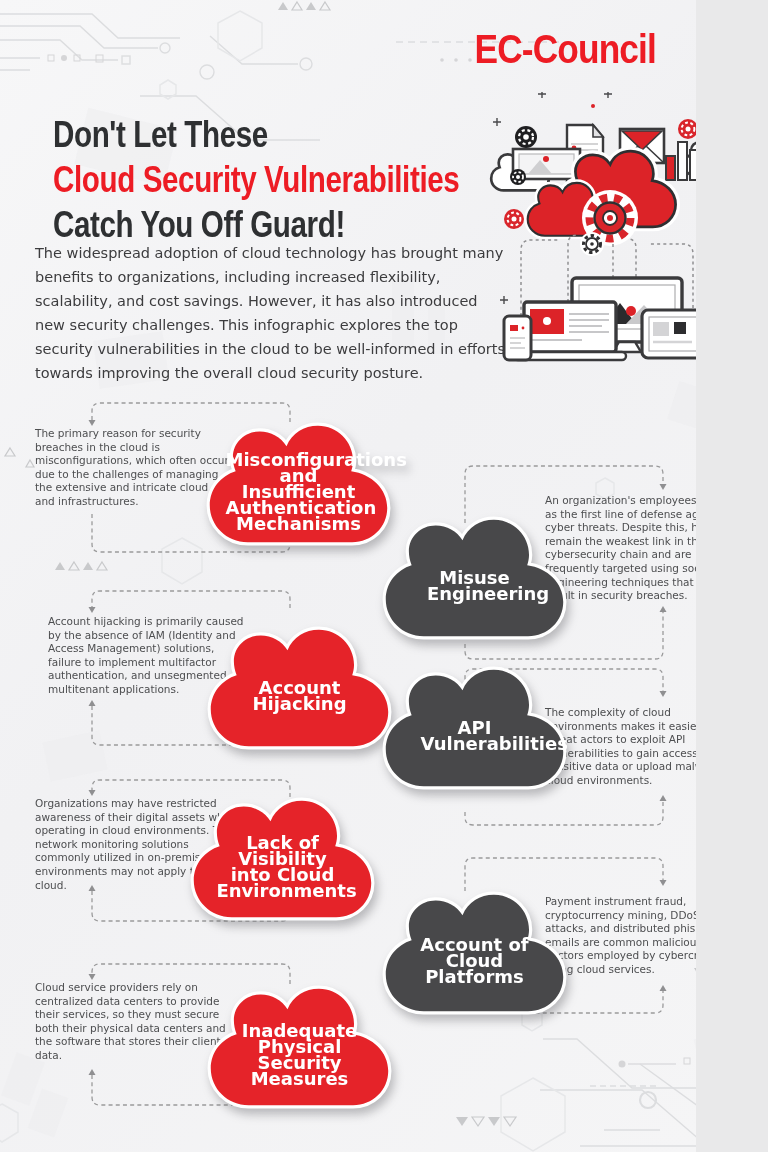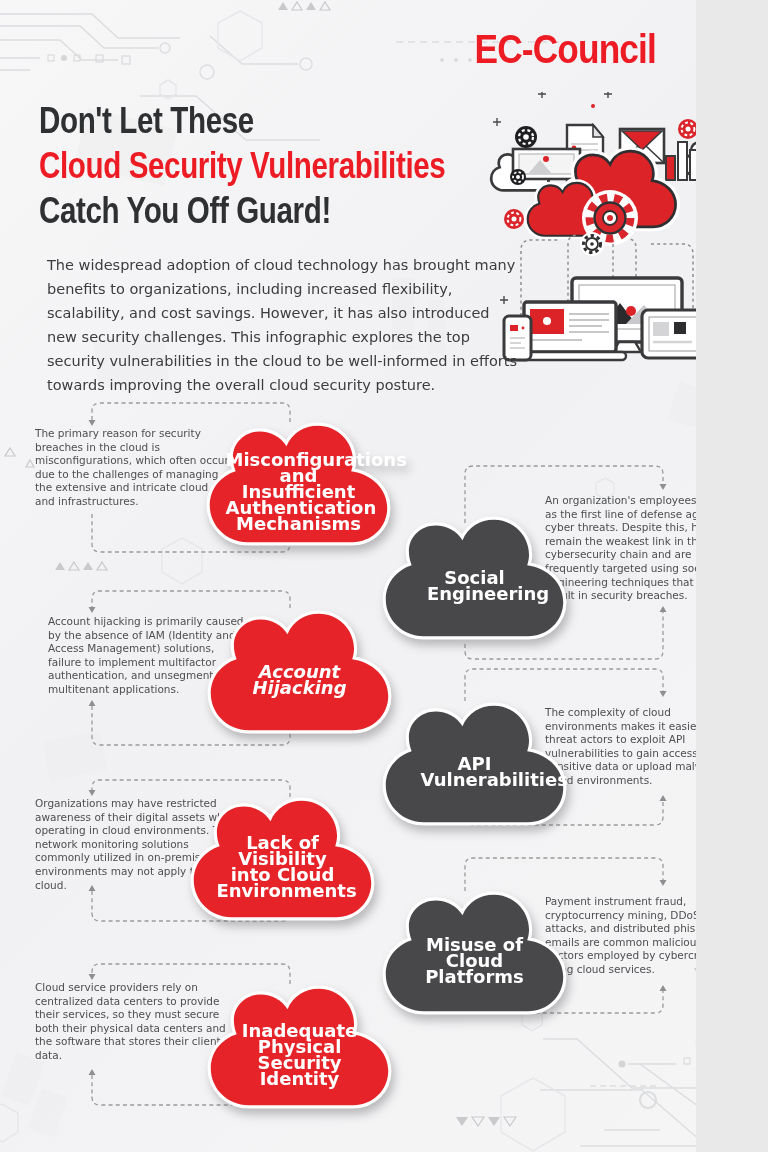--- a/index.html
+++ b/index.html
@@ -8,28 +8,28 @@
         font-family:"DejaVu Sans",sans-serif;}
   svg{display:block;}
   .bg,.connectors{position:absolute;left:0;top:0;pointer-events:none;}
   .connectors{z-index:2;}
   .bg{z-index:1;}
 
   .logo{position:absolute;top:26px;right:40px;z-index:5;
         font-family:"Liberation Sans",sans-serif;font-weight:900;font-size:41px;
         color:#ed1c24;letter-spacing:-1px;transform:scaleX(.86);transform-origin:right center;}
 
-  .title{position:absolute;left:35px;top:94px;z-index:5;margin:4px;
+  .title{position:absolute;left:35px;top:94px;z-index:5;margin:18px;
          font-family:"Liberation Sans",sans-serif;font-weight:900;font-size:37px;
          letter-spacing:-.5px;line-height:45px;}
   .title span{display:block;transform:scaleX(.8);transform-origin:left center;white-space:nowrap;}
   .t-dark{color:#2e3032;}
   .t-red{color:#ed1c24;}
 
-  .intro{position:absolute;left:35px;top:241px;width:474px;z-index:5;margin:12px;
+  .intro{position:absolute;left:35px;top:241px;width:474px;z-index:5;margin:0;
          font-size:14.5px;line-height:24px;color:#3c3c3e;}
 
   .illustration{position:absolute;left:488px;top:92px;z-index:4;}
 
   .desc{position:absolute;z-index:5;font-size:10.5px;line-height:13.6px;color:#4d4e50;}
   .desc.right{text-align:left;}
 
   .cloud{position:absolute;width:185px;height:122px;z-index:6;
          filter:drop-shadow(3px 6px 5px rgba(90,90,95,.38));}
   .cloud svg{width:100%;height:100%;overflow:visible;}
@@ -324,36 +324,36 @@
       <span class="cloud-label" style="max-width:146px">Misconfigurations and Insufficient Authentication Mechanisms</span>
     </div>
   </div>
 
   <div class="desc right" style="left:545px;top:494px;width:192px;">An organization's employees serve as the first line of defense against cyber threats. Despite this, humans remain the weakest link in the cybersecurity chain and are frequently targeted using social engineering techniques that can result in security breaches.</div>
   <div class="cloud dark" style="left:382px;top:518px;">
     <svg viewBox="0 0 200 132">
         <use href="#cloudPath"></use>
       </svg>
     <div class="cloud-label-wrap">
-      <span class="cloud-label" style="max-width:95px">Social Engineering</span>
+      <span class="cloud-label" style="max-width:95px">Misuse Engineering</span>
     </div>
   </div>
 
   <div class="desc" style="left:48px;top:615px;width:202px;">Account hijacking is primarily caused by the absence of IAM (Identity and Access Management) solutions, failure to implement multifactor authentication, and unsegmented multitenant applications.</div>
-  <div class="cloud red" style="left:207px;top:612px;font-style:italic;">
+  <div class="cloud red" style="left:207px;top:628px;">
     <svg viewBox="0 0 200 132">
         <use href="#cloudPath"></use>
       </svg>
     <div class="cloud-label-wrap">
       <span class="cloud-label" style="max-width:95px">Account Hijacking</span>
     </div>
   </div>
 
   <div class="desc right" style="left:545px;top:706px;width:192px;">The complexity of cloud environments makes it easier for threat actors to exploit API vulnerabilities to gain access to sensitive data or upload malware to cloud environments.</div>
-  <div class="cloud dark" style="left:382px;top:704px;">
+  <div class="cloud dark" style="left:382px;top:668px;">
     <svg viewBox="0 0 200 132">
         <use href="#cloudPath"></use>
       </svg>
     <div class="cloud-label-wrap">
       <span class="cloud-label" style="max-width:108px">API Vulnerabilities</span>
     </div>
   </div>
 
   <div class="desc" style="left:35px;top:797px;width:205px;">Organizations may have restricted awareness of their digital assets when operating in cloud environments. The network monitoring solutions commonly utilized in on-premises environments may not apply to the cloud.</div>
   <div class="cloud red" style="left:190px;top:799px;">
@@ -364,31 +364,31 @@
       <span class="cloud-label" style="max-width:132px">Lack of Visibility into Cloud Environments</span>
     </div>
   </div>
 
   <div class="desc right" style="left:545px;top:895px;width:195px;">Payment instrument fraud, cryptocurrency mining, DDoS attacks, and distributed phishing emails are common malicious threat vectors employed by cybercriminals using cloud services.</div>
   <div class="cloud dark" style="left:382px;top:893px;">
     <svg viewBox="0 0 200 132">
         <use href="#cloudPath"></use>
       </svg>
     <div class="cloud-label-wrap">
-      <span class="cloud-label" style="max-width:122px">Misuse of Cloud Platforms</span>
+      <span class="cloud-label" style="max-width:122px">Account of Cloud Platforms</span>
     </div>
   </div>
 
   <div class="desc" style="left:35px;top:981px;width:205px;">Cloud service providers rely on centralized data centers to provide their services, so they must secure both their physical data centers and the software that stores their clients' data.</div>
   <div class="cloud red" style="left:207px;top:987px;">
     <svg viewBox="0 0 200 132">
         <use href="#cloudPath"></use>
       </svg>
     <div class="cloud-label-wrap">
-      <span class="cloud-label" style="max-width:142px">Inadequate Physical Security Identity</span>
+      <span class="cloud-label" style="max-width:142px">Inadequate Physical Security Measures</span>
     </div>
   </div>
 
 </div>
 
 <svg width="0" height="0" style="position:absolute" aria-hidden="true">
   <defs>
     <path id="cloudPath" d="M45,128 C22,128 4,110 4,88 C4,70 16,56 32,51 C30,46 29,41 29,36 C29,20 42,8 58,8 C70,8 81,14 87,24 C93,10 106,2 121,2 C142,2 159,19 159,40 C159,44 158,48 157,51 C179,54 196,70 196,91 C196,112 179,128 158,128 Z"></path>
   </defs>
 </svg>

